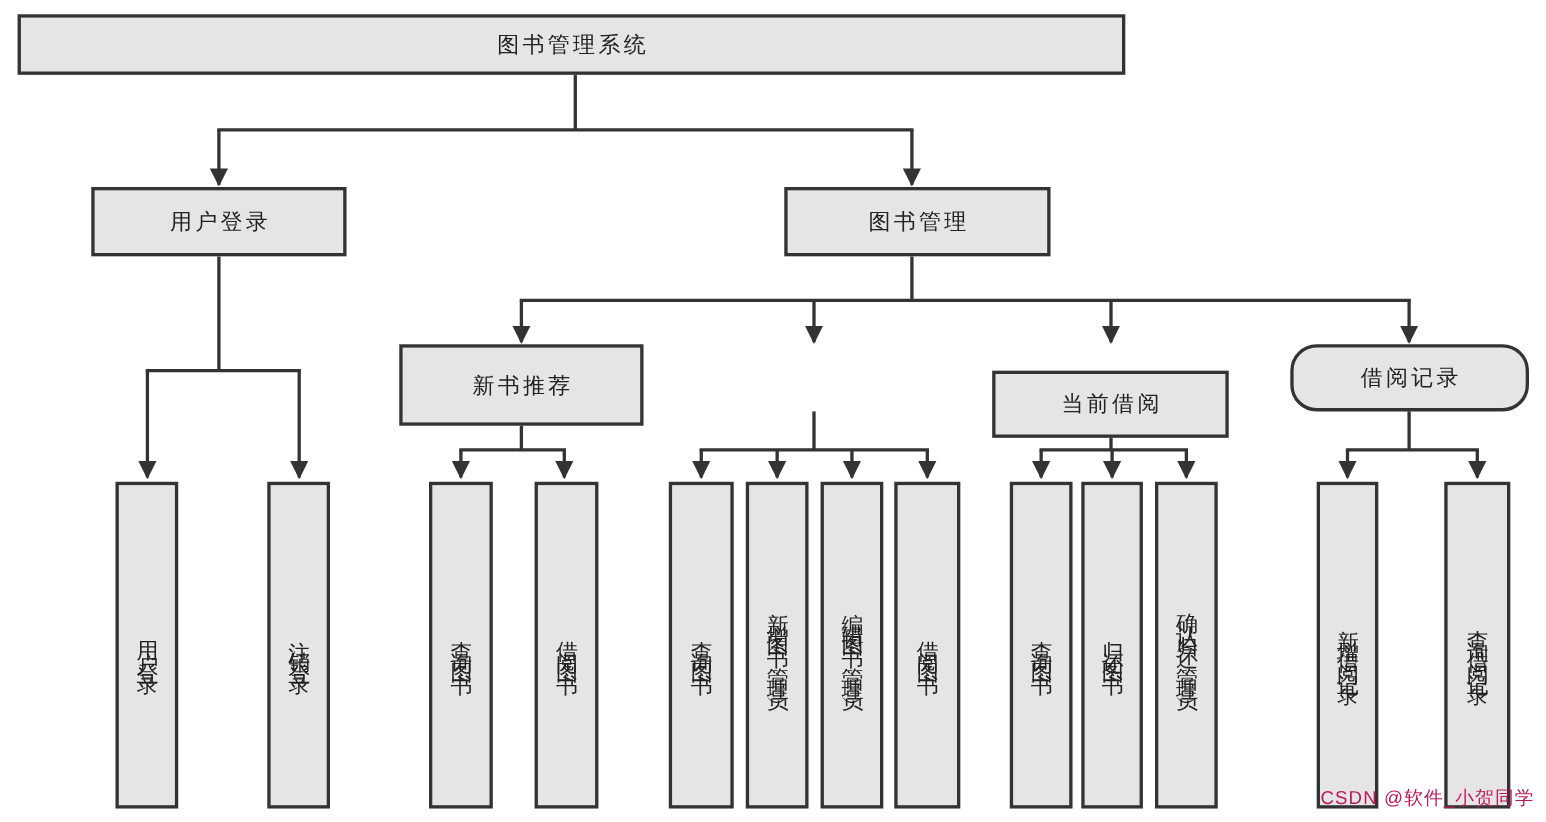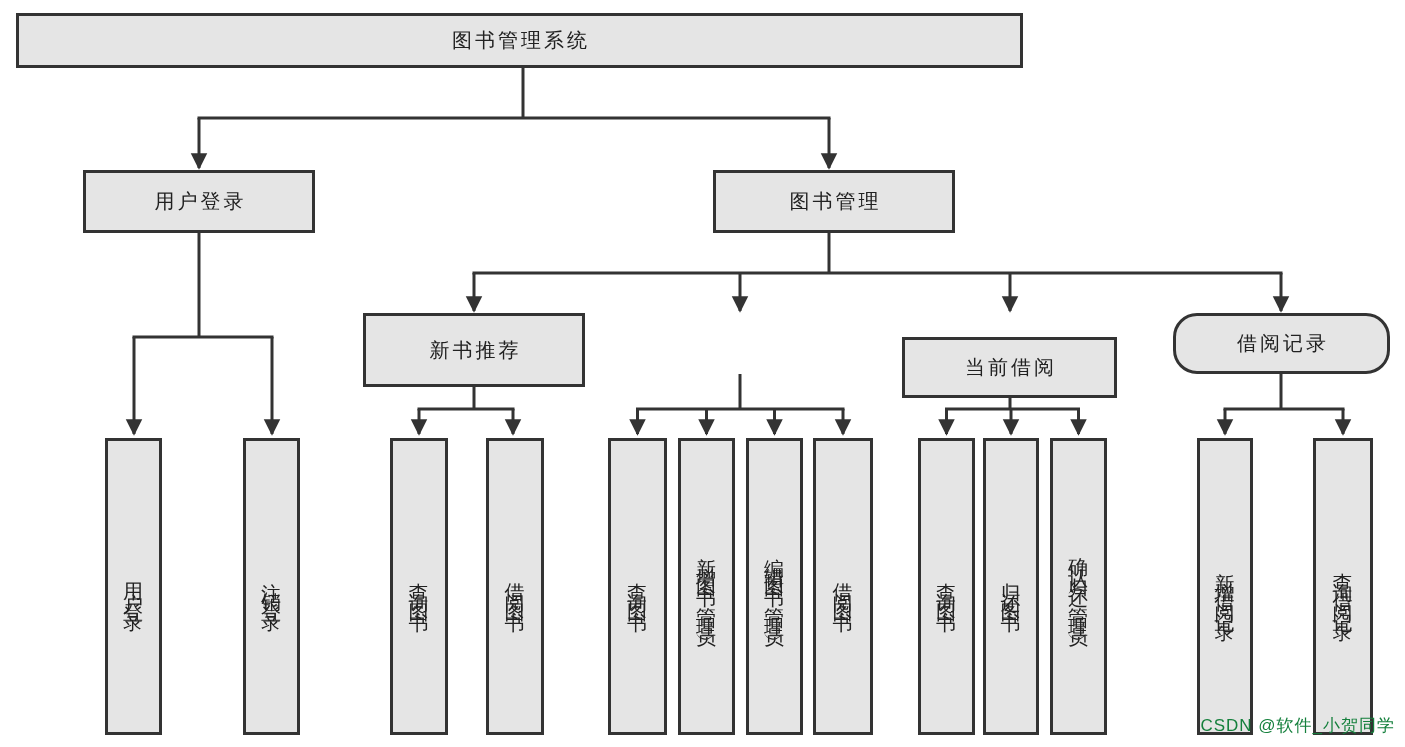--- a/index.html
+++ b/index.html
@@ -30,21 +30,21 @@
     letter-spacing:10px;
     line-height:1;
     padding:6px 0;
   }
   .watermark{
     position:absolute;
     right:10px;
     top:714px;
     font-size:17px;
     letter-spacing:1px;
-    color:#15803d;
+    color:#be185d;
     z-index:5;
     white-space:nowrap;
   }
 </style>
 </head>
 <body>
 
 <div id="stage">
 
   <svg id="connectors" width="1405" height="747" viewBox="0 0 1405 747">

